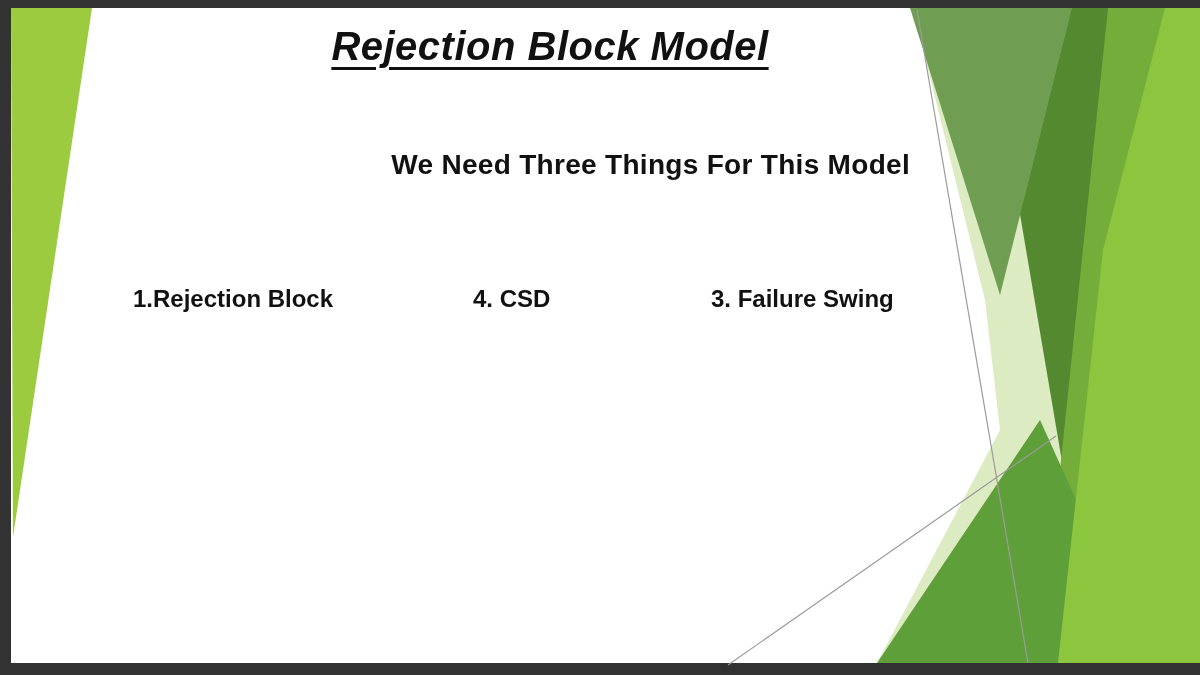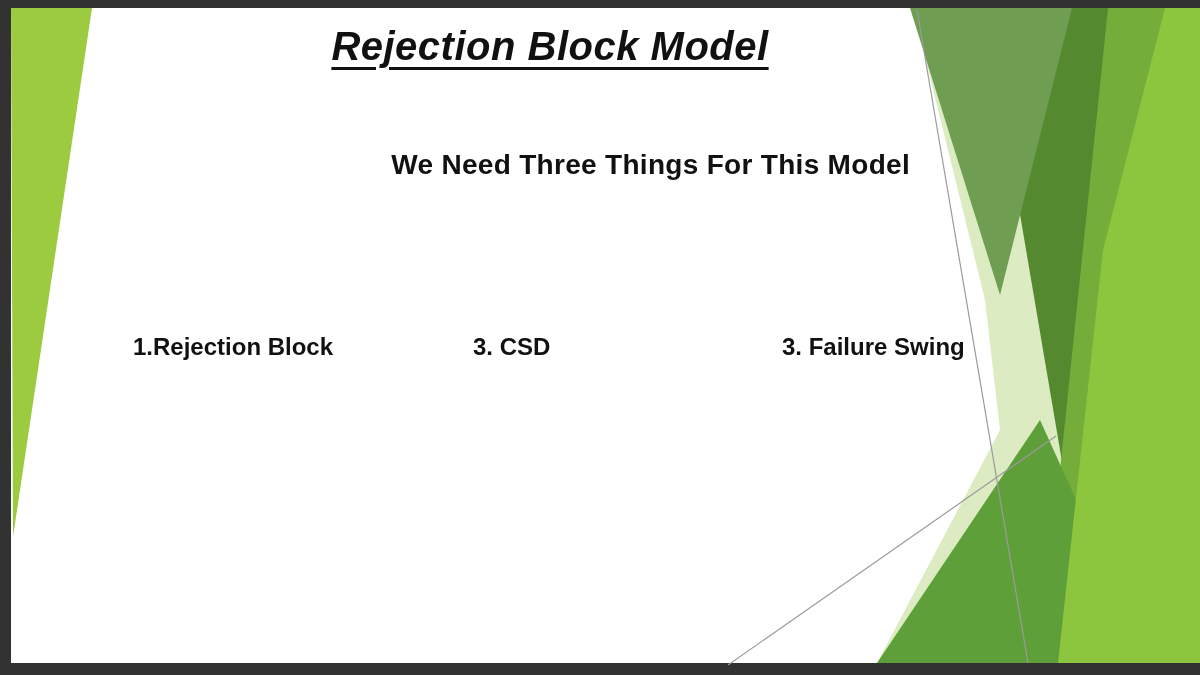--- a/index.html
+++ b/index.html
@@ -60,25 +60,24 @@
     letter-spacing: 0.3px;
     white-space: nowrap;
   }
   .slide-item {
     position: absolute;
     top: 285px;
     font-size: 24px;
     font-weight: bold;
     color: #111111;
     white-space: nowrap;
-    margin-top: 48px;
   }
   .item-1 { left: 133px; }
   .item-2 { left: 473px; }
-  .item-3 { left: 782px; }
+  .item-3 { left: 711px; }
 </style>
 </head>
 <body>
 
 <div class="stage">
 
   <svg class="deco-svg" viewBox="0 0 1200 675" aria-hidden="true">
 
     <rect x="0" y="0" width="1200" height="675" fill="#323232"></rect>
 
@@ -102,18 +101,18 @@
     <line x1="728" y1="665" x2="1056" y2="436" stroke-width="1.2" stroke="#9b9b9b"></line>
   </svg>
 
   <div class="text-layer">
     <div class="slide-title">Rejection Block Model</div>
 
     <div class="slide-subtitle">We Need Three Things For This Model</div>
 
     <div class="slide-item item-1">1.Rejection Block</div>
 
-    <div class="slide-item item-2">3. CSD</div>
+    <div class="slide-item item-2">4. CSD</div>
 
     <div class="slide-item item-3">3. Failure Swing</div>
   </div>
 
 </div>
 
 </body></html>

